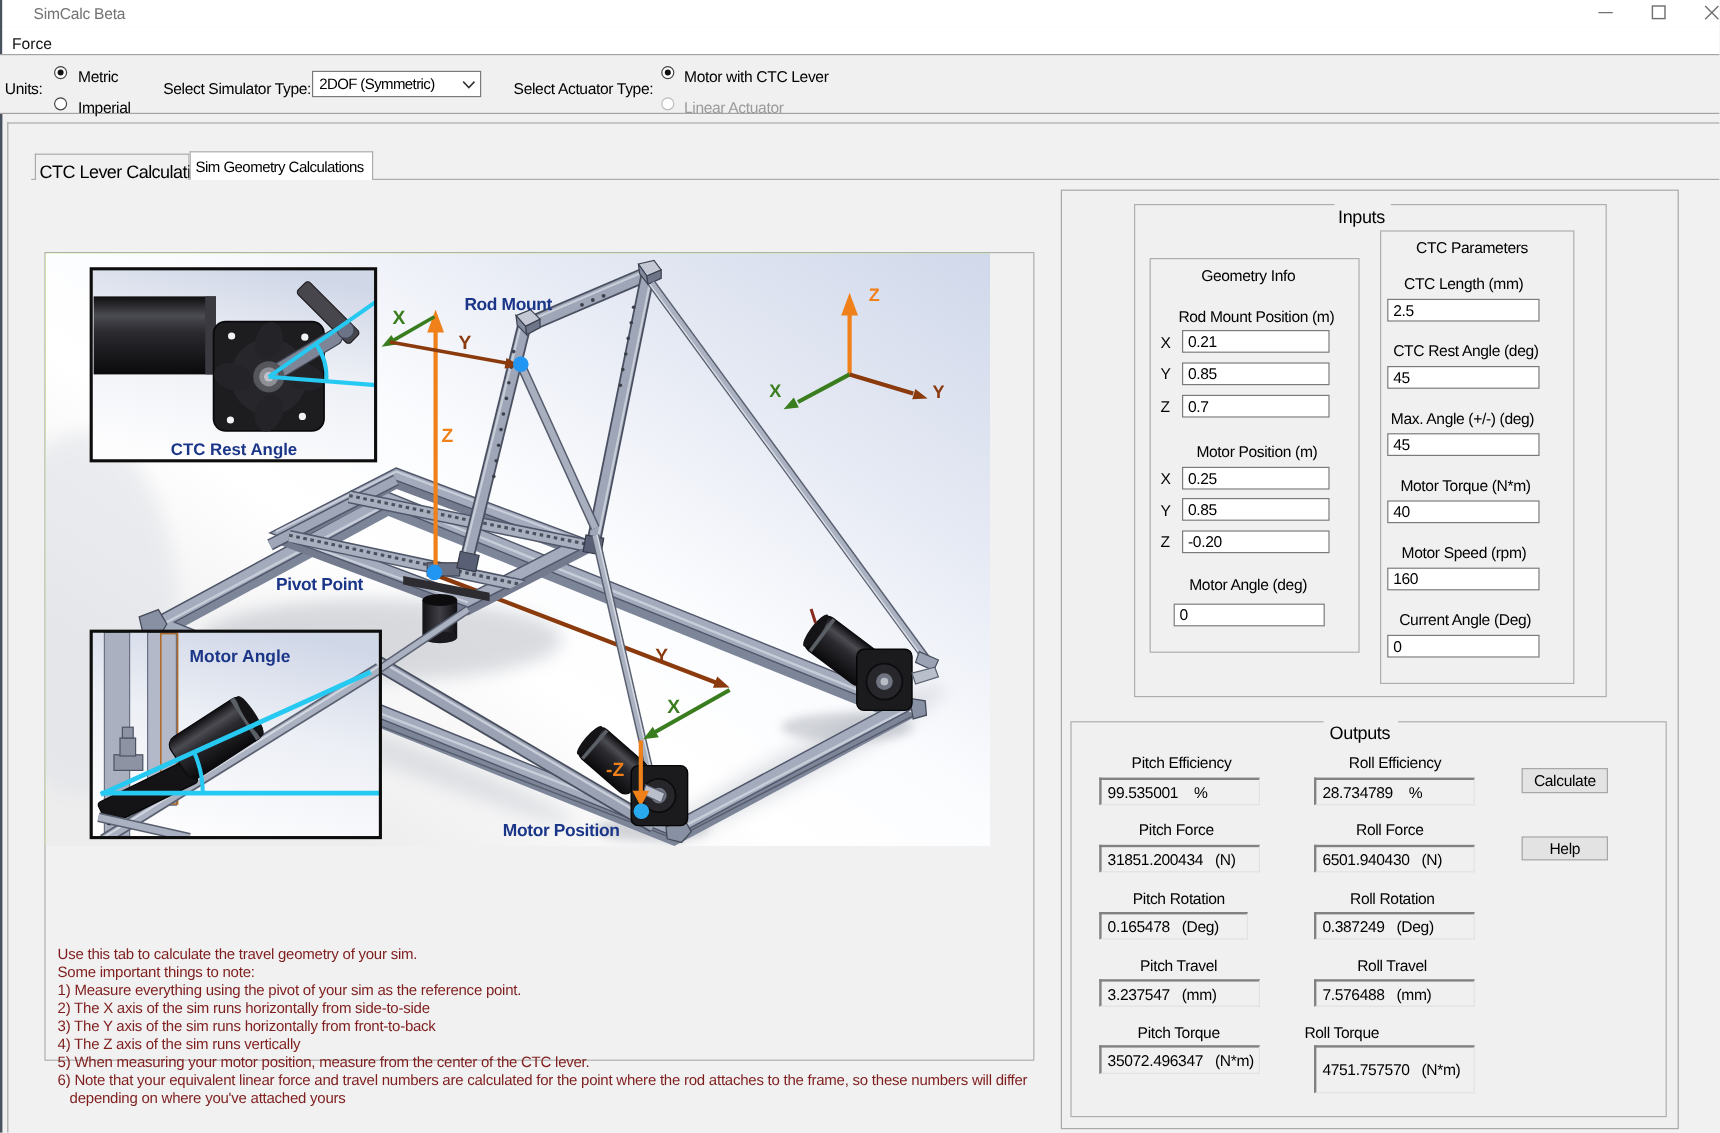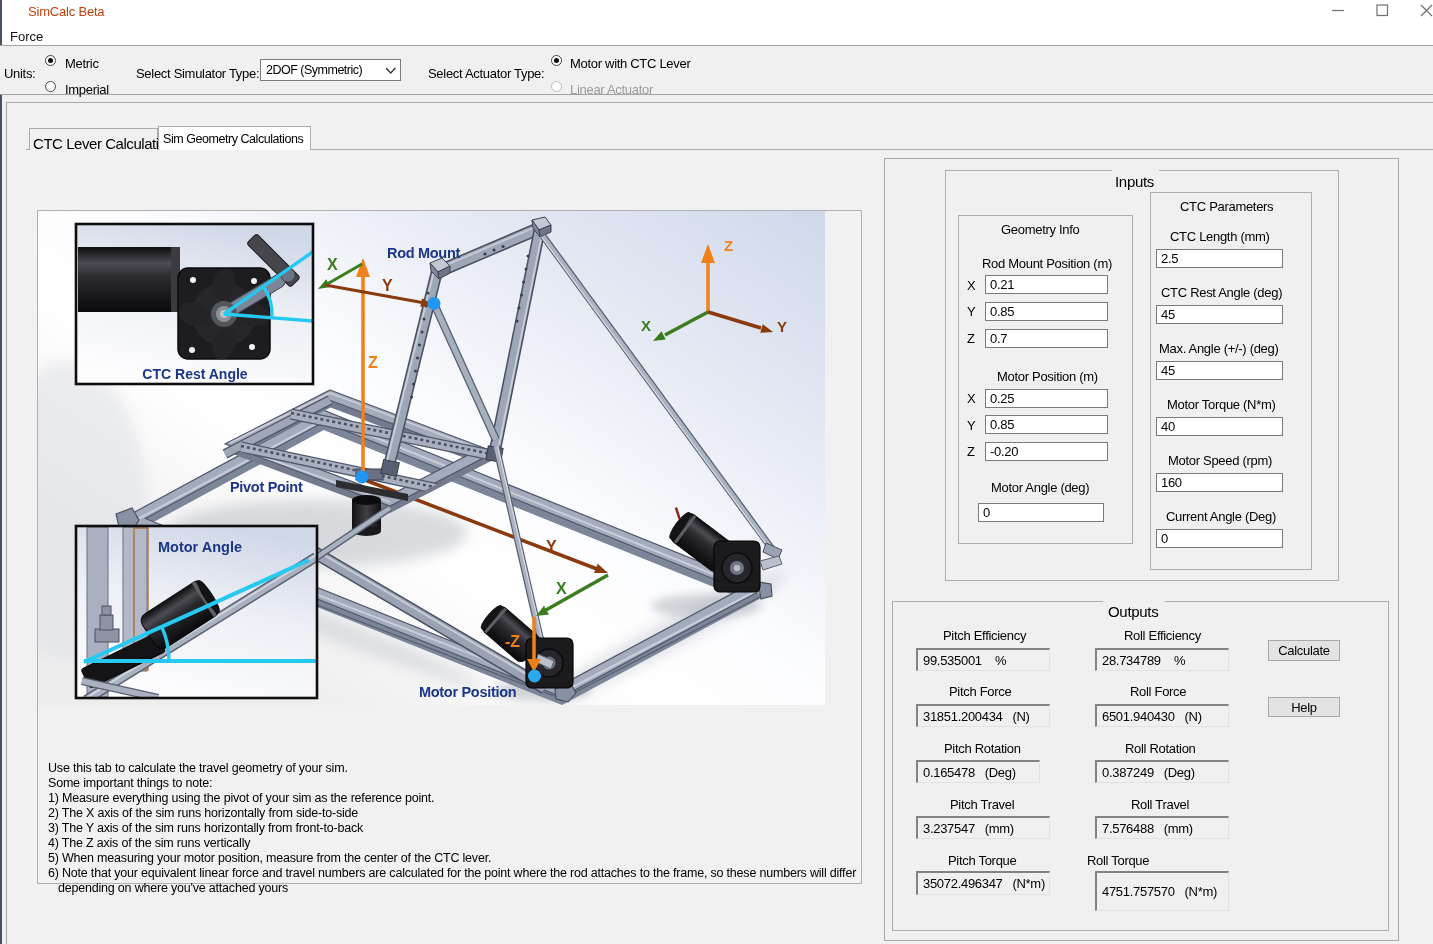--- a/index.html
+++ b/index.html
@@ -14,21 +14,21 @@
   .radio.on::after { content:""; position:absolute; left:2px; top:2px; width:5px; height:5px; border-radius:50%; background:#111; }
   .radio.dis { border-color:#bcbcbc; }
   .btn { position:absolute; background:#e3e3e3; border:1px solid #a7a7a7; font-size:13px; letter-spacing:-0.3px; display:flex; align-items:center; justify-content:center; }
 </style>
 </head>
 <body>
 
   <div class="abs" style="left:0;top:0;width:2px;height:944px;background:#47525e"></div>
 
   <div class="abs" style="left:2px;top:0;width:1431px;height:22px;background:#fff"></div>
-  <div class="abs" style="left:28px;top:4px;font-size:13px;color:#c2410c;letter-spacing:-0.2px">SimCalc Beta</div>
+  <div class="abs" style="left:28px;top:4px;font-size:13px;color:#737373;letter-spacing:-0.2px">SimCalc Beta</div>
   <svg class="abs" style="left:1320px;top:0" width="113" height="22" viewBox="0 0 113 22">
     <line x1="12" y1="10.5" x2="24" y2="10.5" stroke="#707070" stroke-width="1.2"></line>
     <rect x="57" y="5" width="10.5" height="10.5" fill="none" stroke="#707070" stroke-width="1.2"></rect>
     <line x1="101" y1="5" x2="112" y2="16" stroke="#707070" stroke-width="1.2"></line>
     <line x1="112" y1="5" x2="101" y2="16" stroke="#707070" stroke-width="1.2"></line>
   </svg>
 
   <div class="abs" style="left:2px;top:22px;width:1431px;height:23px;background:#fff"></div>
   <div class="abs" style="left:10px;top:29px;font-size:13px;color:#111">Force</div>
 
@@ -350,21 +350,21 @@
         <line x1="46" y1="451" x2="271" y2="349" stroke-width="4"></line>
         <path d="M123.3,414.7 A85,85 0 0 1 131,450" stroke-width="3.4"></path>
       </g>
       </g>
       <rect x="38" y="315" width="241" height="172" fill="none" stroke="#0d0d0d" stroke-width="2.6"></rect>
       <text x="162" y="341" font-family="Liberation Sans, sans-serif" font-weight="600" font-size="14.5" fill="#1b3688" text-anchor="middle">Motor Angle</text>
     </g>
   </svg>
   </div>
 
-  <div class="abs" style="left:48px;top:761px;font-size:12.5px;letter-spacing:-0.2px;line-height:15px;color:#000000">
+  <div class="abs" style="left:48px;top:788px;font-size:12.5px;letter-spacing:-0.2px;line-height:15px;color:#7f1d1d">
     Use this tab to calculate the travel geometry of your sim.<br>
     Some important things to note:<br>
     1) Measure everything using the pivot of your sim as the reference point.<br>
     2) The X axis of the sim runs horizontally from side-to-side<br>
     3) The Y axis of the sim runs horizontally from front-to-back<br>
     4) The Z axis of the sim runs vertically<br>
     5) When measuring your motor position, measure from the center of the CTC lever.<br>
     6) Note that your equivalent linear force and travel numbers are calculated for the point where the rod attaches to the frame, so these numbers will differ<br>
     <span style="margin-left:10px">depending on where you've attached yours</span>
   </div>

